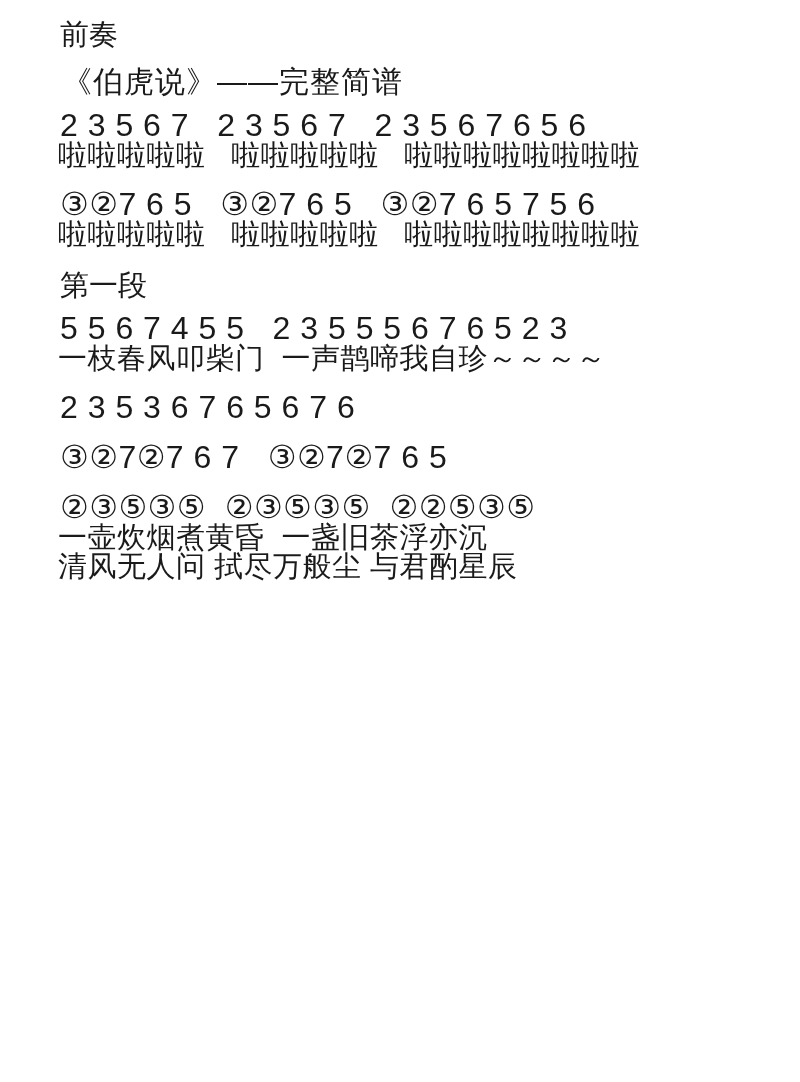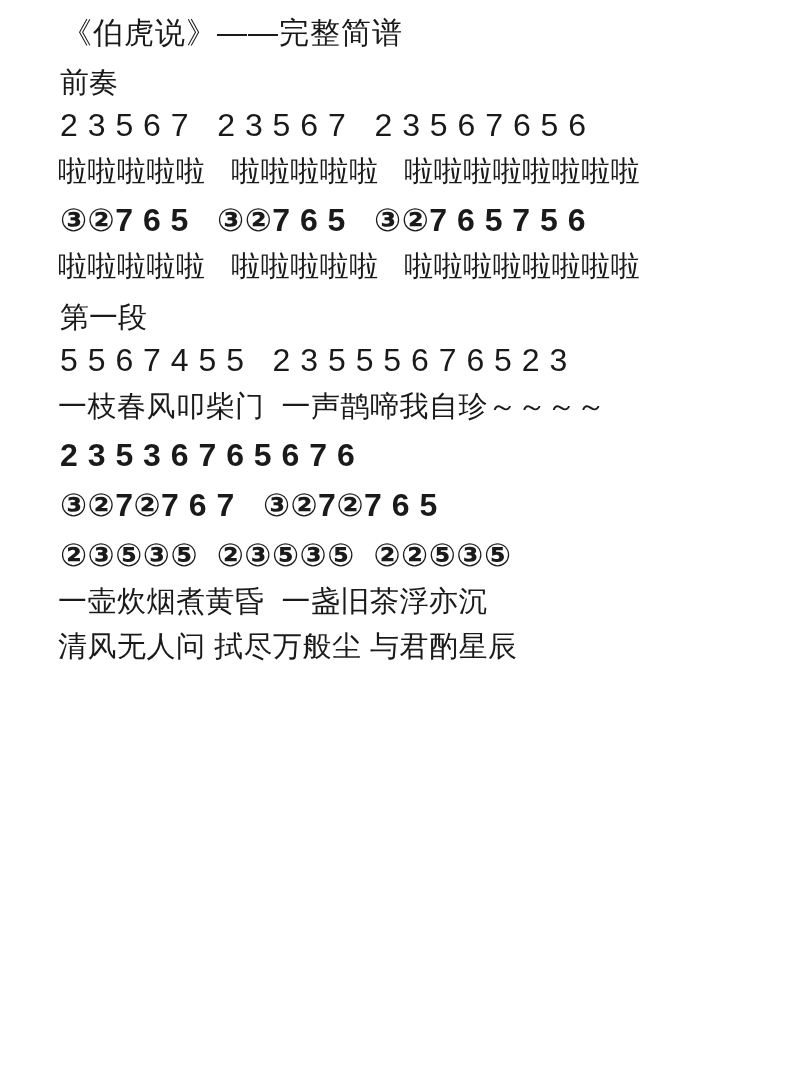--- a/index.html
+++ b/index.html
@@ -46,31 +46,31 @@
     letter-spacing: 0.5px;
   }
 
   
   .lyrics {
     font-size: 29px;
     padding-left: 58px;
     letter-spacing: 0.5px;
   }
   .r-pre-notes { margin-top: 12px; }
-  .r-pre-lyr   { margin-top: 16px; }
-  .r-block     { margin-top: 18px; font-weight: bold; }
+  .r-pre-lyr   { }
+  .r-block     { margin-top: 18px; }
 </style>
 </head>
 <body>
 
 <div class="sheet">
 
+  <div class="line section-head preface">前奏</div>
+
   <div class="line title">《伯虎说》——完整简谱</div>
-
-  <div class="line section-head preface">前奏</div>
 
   <div class="line notes r-pre-notes">2 3 5 6 7   2 3 5 6 7   2 3 5 6 7 6 5 6</div>
   <div class="line lyrics r-pre-lyr">啦啦啦啦啦   啦啦啦啦啦   啦啦啦啦啦啦啦啦</div>
   <div class="line notes r-block">③②7 6 5   ③②7 6 5   ③②7 6 5 7 5 6</div>
   <div class="line lyrics r-pre-lyr">啦啦啦啦啦   啦啦啦啦啦   啦啦啦啦啦啦啦啦</div>
 
   <div class="line section-head verse1">第一段</div>
 
   <div class="line notes r-pre-notes">5 5 6 7 4 5 5   2 3 5 5 5 6 7 6 5 2 3</div>
   <div class="line lyrics r-pre-lyr">一枝春风叩柴门  一声鹊啼我自珍～～～～</div>

